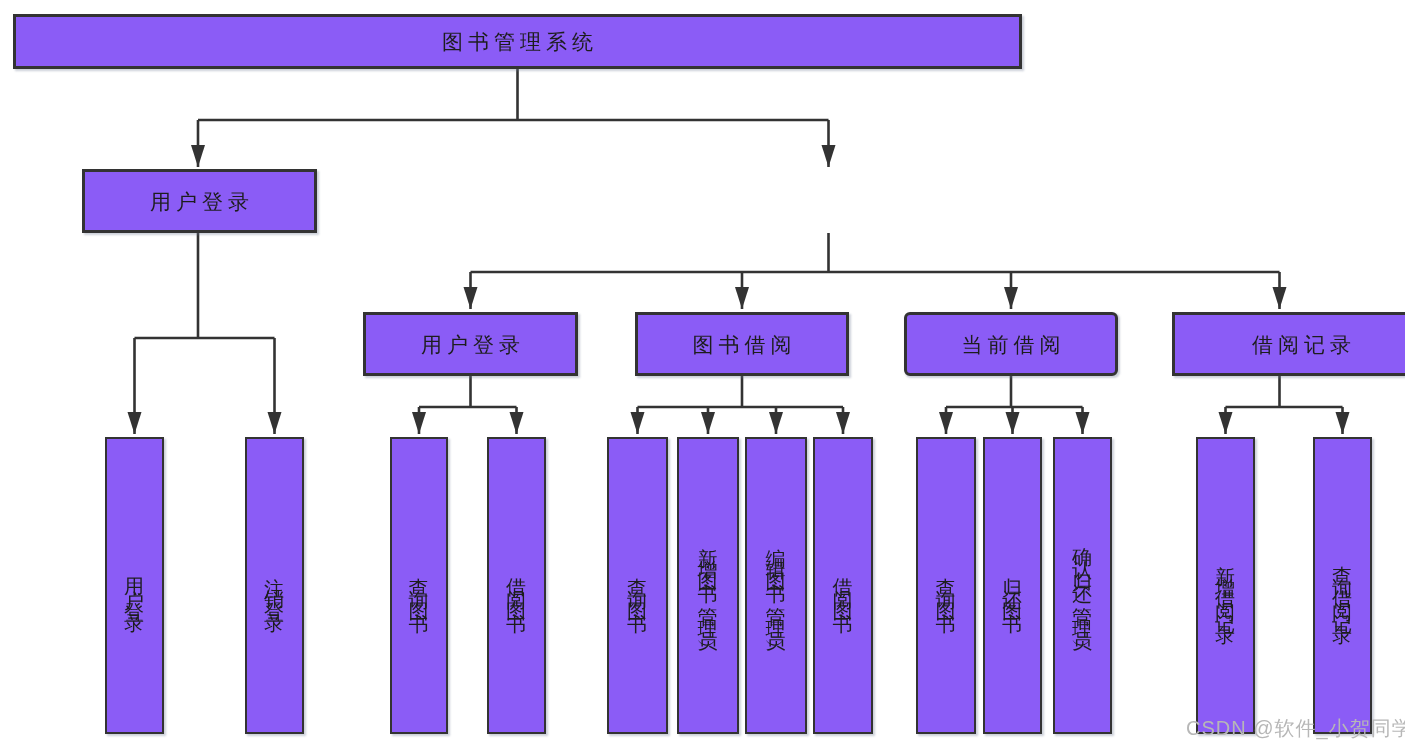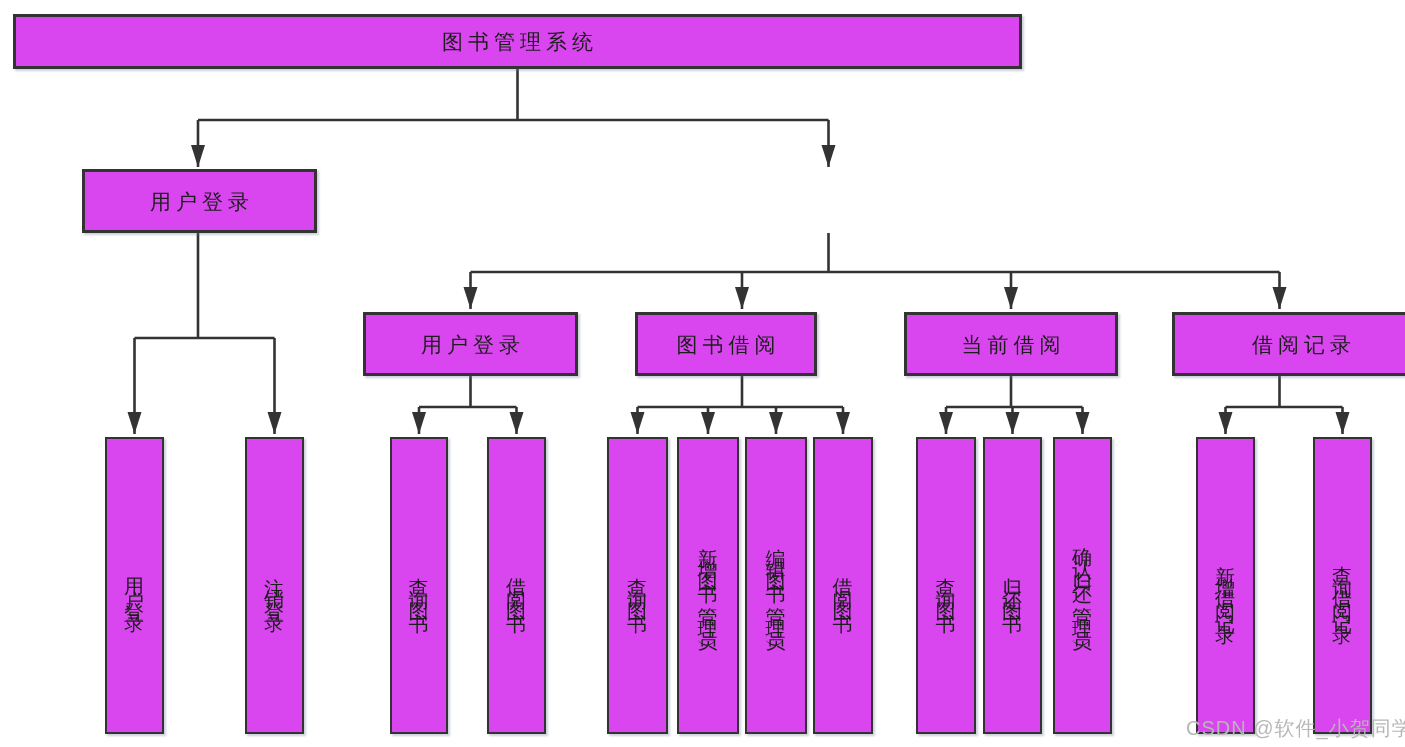--- a/index.html
+++ b/index.html
@@ -18,21 +18,21 @@
   }
   .connectors {
     position: absolute;
     left: 0;
     top: 0;
     z-index: 1;
   }
   .node {
     position: absolute;
     box-sizing: border-box;
-    background: #d946ef;
+    background: #8b5cf6;
     border: 3px solid #333333;
     display: flex;
     align-items: center;
     justify-content: center;
     z-index: 2;
     box-shadow: 1.5px 1.5px 2px rgba(110,120,145,0.35);
   }
   .h-label {
     font-size: 21px;
     letter-spacing: 5px;
@@ -49,22 +49,22 @@
     font-size: 20px;
     line-height: 1;
     letter-spacing: 12px;
     white-space: nowrap;
   }
   
   #n-root  { left: 13px;   top: 14px;  width: 1009px; height: 55px; }
   #n-l1a   { left: 82px;   top: 169px; width: 235px;  height: 64px; }
   #n-l1b   { left: 710px;  top: 169px; width: 237px;  height: 64px; }
   #n-l2a   { left: 363px;  top: 312px; width: 215px;  height: 64px; }
-  #n-l2b   { left: 635px;  top: 312px; width: 182px;  height: 64px; }
-  #n-l2c   { left: 904px;  top: 312px; width: 214px;  height: 64px; }
+  #n-l2b   { left: 635px;  top: 312px; width: 214px;  height: 64px; }
+  #n-l2c   { left: 904px;  top: 312px; width: 214px;  height: 64px; border-radius: 6px; }
   #n-l2d   { left: 1172px; top: 312px; width: 259px;  height: 64px; }
   #n-a1 { left: 105px;  top: 437px; width: 59px; height: 297px; }
   #n-a2 { left: 245px;  top: 437px; width: 59px; height: 297px; }
   #n-b1 { left: 390px;  top: 437px; width: 58px; height: 297px; }
   #n-b2 { left: 487px;  top: 437px; width: 59px; height: 297px; }
   #n-c1 { left: 607px;  top: 437px; width: 61px; height: 297px; }
   #n-c2 { left: 677px;  top: 437px; width: 62px; height: 297px; }
   #n-c3 { left: 745px;  top: 437px; width: 62px; height: 297px; }
   #n-c4 { left: 813px;  top: 437px; width: 60px; height: 297px; }
   #n-d1 { left: 916px;  top: 437px; width: 60px; height: 297px; }

